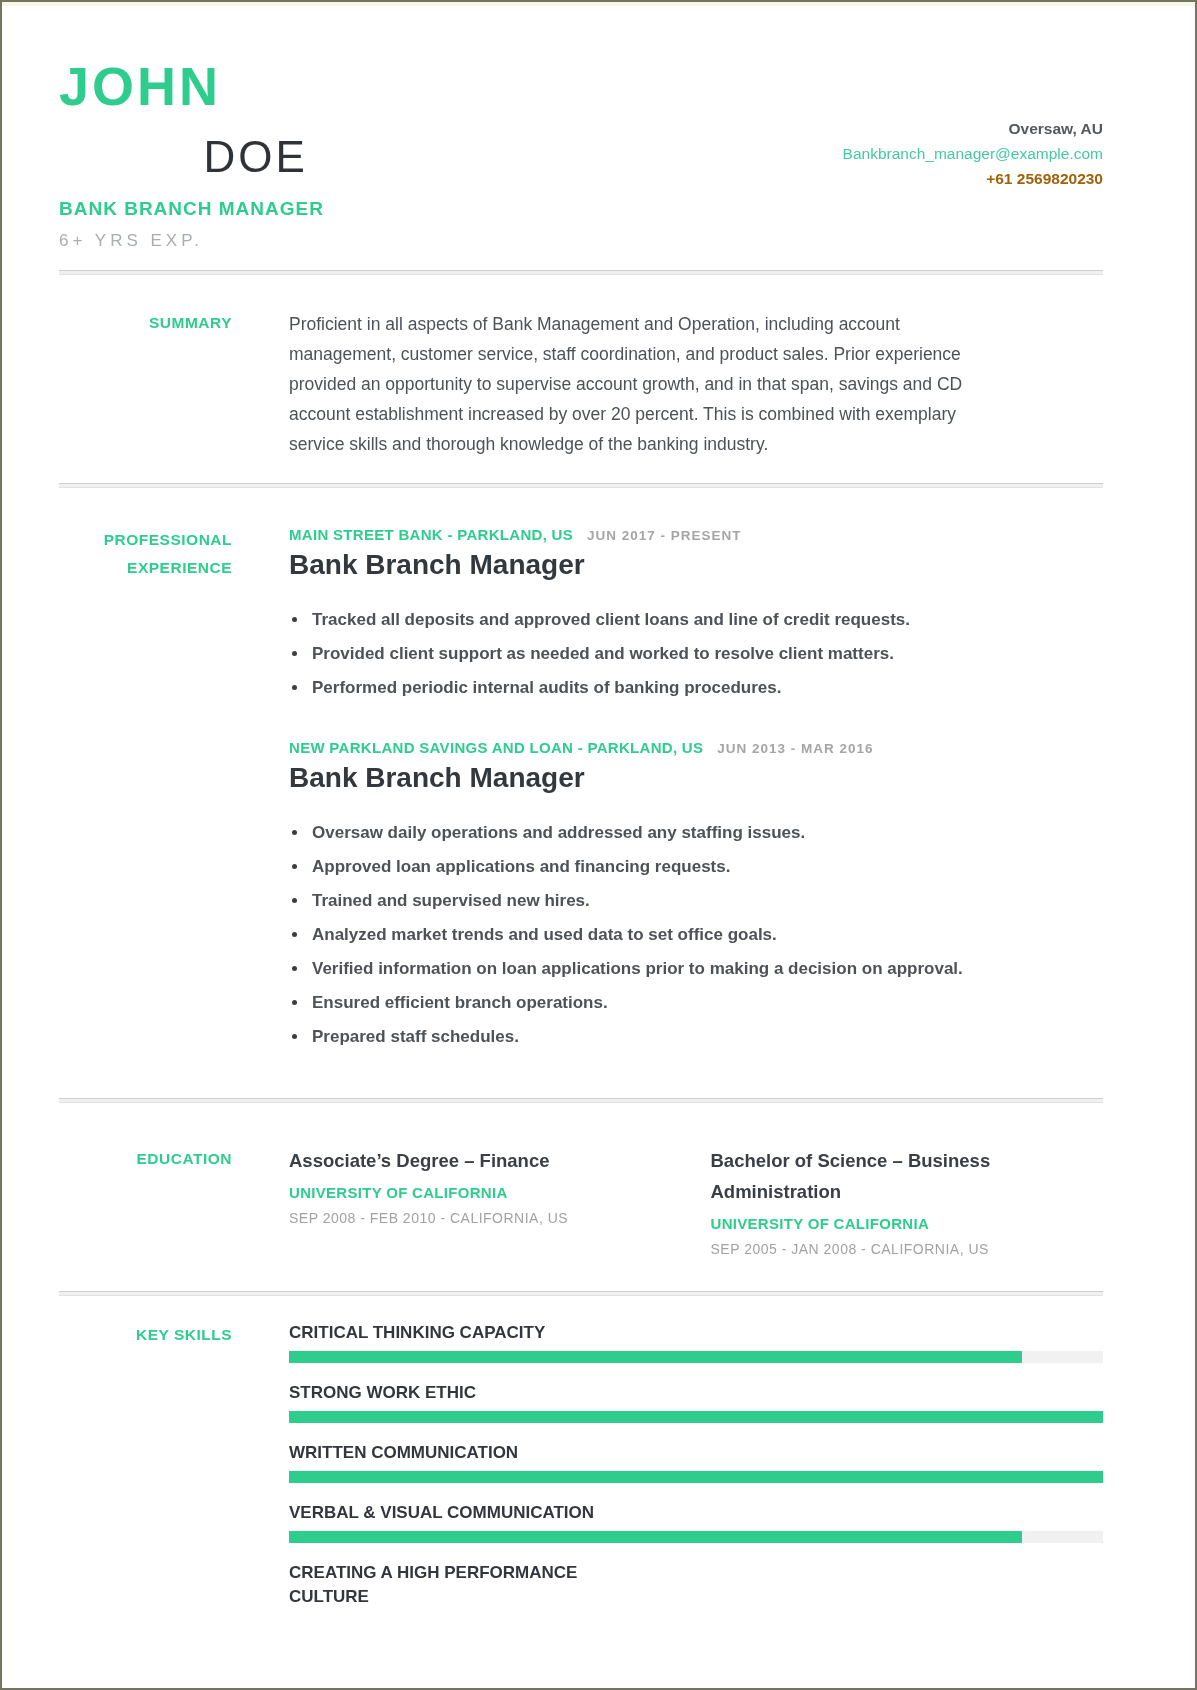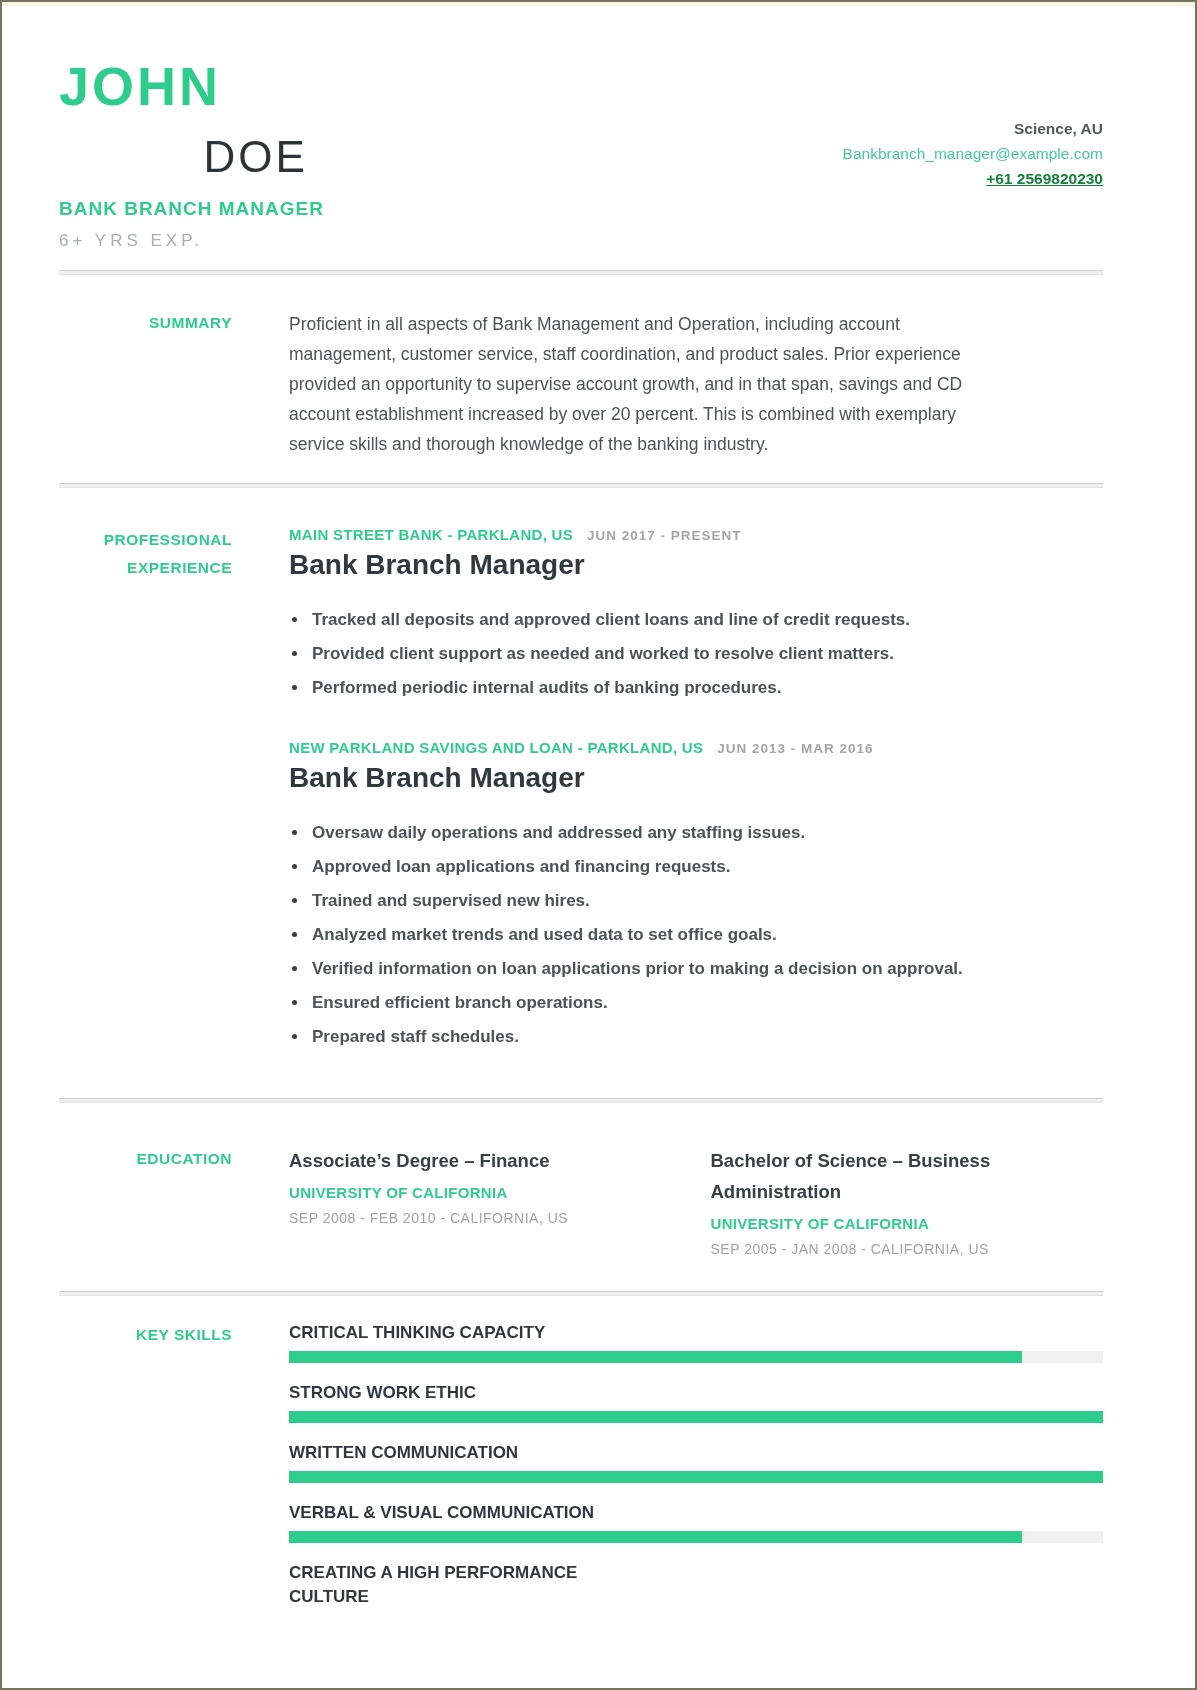--- a/index.html
+++ b/index.html
@@ -22,21 +22,21 @@
 
   
   .header{display:flex;justify-content:space-between;align-items:center;margin-top:54px;}
   .name-first{font-size:54px;font-weight:700;color:var(--accent);letter-spacing:3px;line-height:1.12;margin:0;}
   .name-last{font-size:44px;font-weight:400;color:var(--dark);letter-spacing:3px;line-height:1.12;margin:16px;text-align:right;}
   .role{margin-top:14px;font-size:19px;font-weight:700;color:var(--accent);letter-spacing:1px;}
   .exp{margin-top:11px;font-size:17px;color:#a9adb2;letter-spacing:4px;}
   .contact{text-align:right;font-size:15.5px;line-height:25px;}
   .contact-loc{font-weight:700;color:#54575c;}
   .contact-email{display:block;color:var(--email);text-decoration:none;}
-  .contact-phone{font-weight:700;color:#15803d;text-decoration:underline;}
+  .contact-phone{font-weight:700;color:#a16207;}
 
   
   .divider{height:3px;border-top:1px solid #d0d0d0;border-bottom:1px solid #e3e3e3;background:#f0f0f0;}
   .divider.after-header{margin-top:19px;}
 
   
   .section{display:flex;align-items:flex-start;margin-top:8px;}
   .label-col{width:173px;flex:none;text-align:right;}
   .sec-label{font-size:15.5px;font-weight:700;color:var(--accent);letter-spacing:.5px;line-height:28px;}
   .content-col{flex:1;padding-left:57px;min-width:0;}
@@ -72,21 +72,21 @@
 <div class="page">
 
   <header class="header">
     <div>
       <h1 class="name-first">JOHN</h1>
       <h2 class="name-last">DOE</h2>
       <div class="role">BANK BRANCH MANAGER</div>
       <div class="exp">6+ YRS EXP.</div>
     </div>
     <div class="contact">
-      <div class="contact-loc">Science, AU</div>
+      <div class="contact-loc">Oversaw, AU</div>
       <a class="contact-email" href="#">Bankbranch_manager@example.com</a>
       <div class="contact-phone">+61 2569820230</div>
     </div>
   </header>
 
   <div class="divider after-header"></div>
 
   <section class="section sec-summary">
     <div class="label-col">
       <div class="sec-label">SUMMARY</div>

